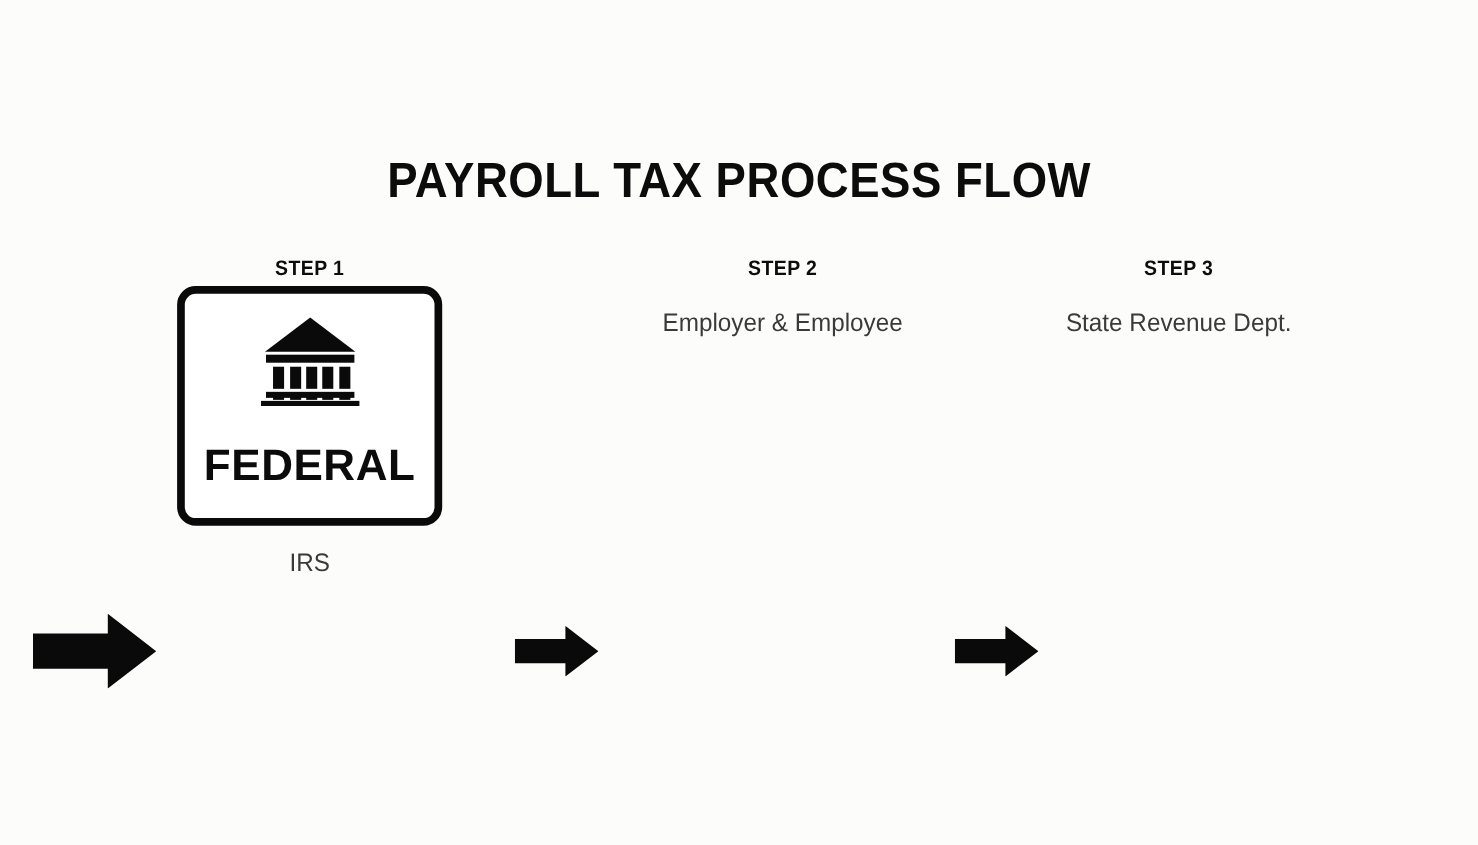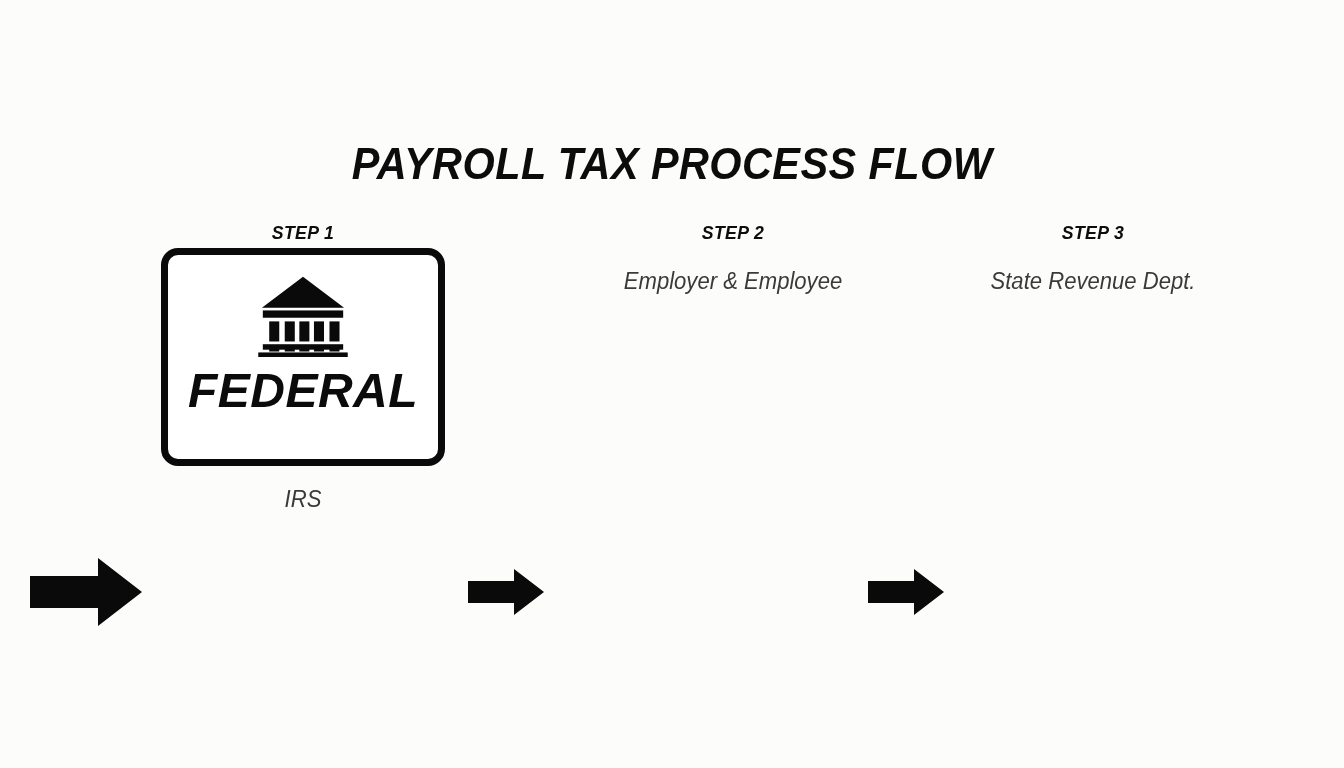--- a/index.html
+++ b/index.html
@@ -11,21 +11,20 @@
     height: 768px;
     background: #fcfcfb;
     font-family: "Liberation Sans", sans-serif;
     overflow: hidden;
     position: relative;
   }
 
   #diagram {
     position: absolute;
     inset: 0;
-    font-style: italic;
   }
 
   
   .title {
     position: absolute;
     top: 138px;
     left: 0;
     width: 1344px;
     text-align: center;
     font-family: "Liberation Sans Narrow", "Liberation Sans", sans-serif;
@@ -43,22 +42,22 @@
     position: absolute;
     top: 218px;
     left: 0;
     width: 1344px;
     height: 330px;
   }
 
   
   .step {
     position: absolute;
-    top: 4px;
-    width: 284px;
+    top: 16px;
+    width: 241px;
   }
   .step-1 { left: 161px; }
   .step-2 { left: 553px; margin-left: 38px; }
   .step-3 { left: 951px; }
 
   .step-label {
     text-align: center;
     font-family: "Liberation Sans Narrow", "Liberation Sans", sans-serif;
     font-weight: bold;
     font-size: 19px;
@@ -99,22 +98,22 @@
 
   .box-title {
     font-family: "Liberation Sans Narrow", "Liberation Sans", sans-serif;
     font-weight: bold;
     color: #0b0b0b;
     text-align: center;
     white-space: nowrap;
     line-height: 1.0;
   }
   .box-title.big {
-    font-size: 48px;
-    margin-top: 14px;
+    font-size: 40px;
+    margin-top: 38px;
     letter-spacing: 0.5px;
   }
   .box-title.stacked {
     font-size: 33px;
     margin-top: 12px;
     line-height: 1.08;
     width: 340px;
   }
   .box-title.stacked .ln { display: block; white-space: nowrap; }
 

